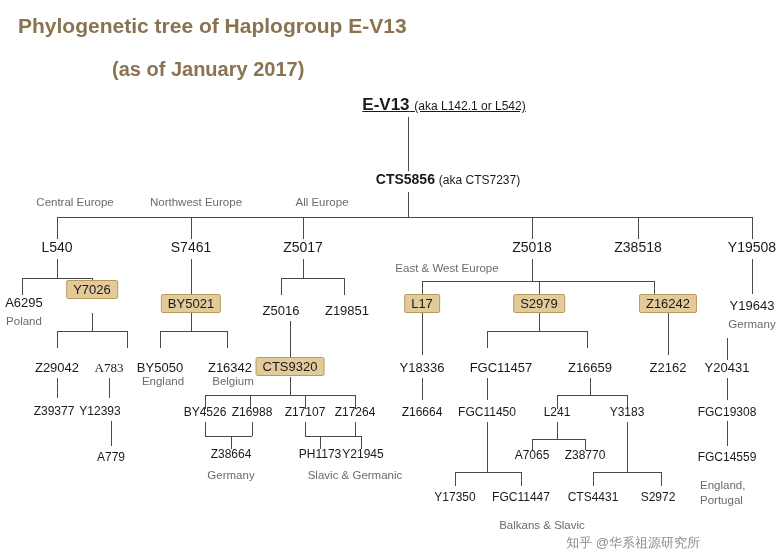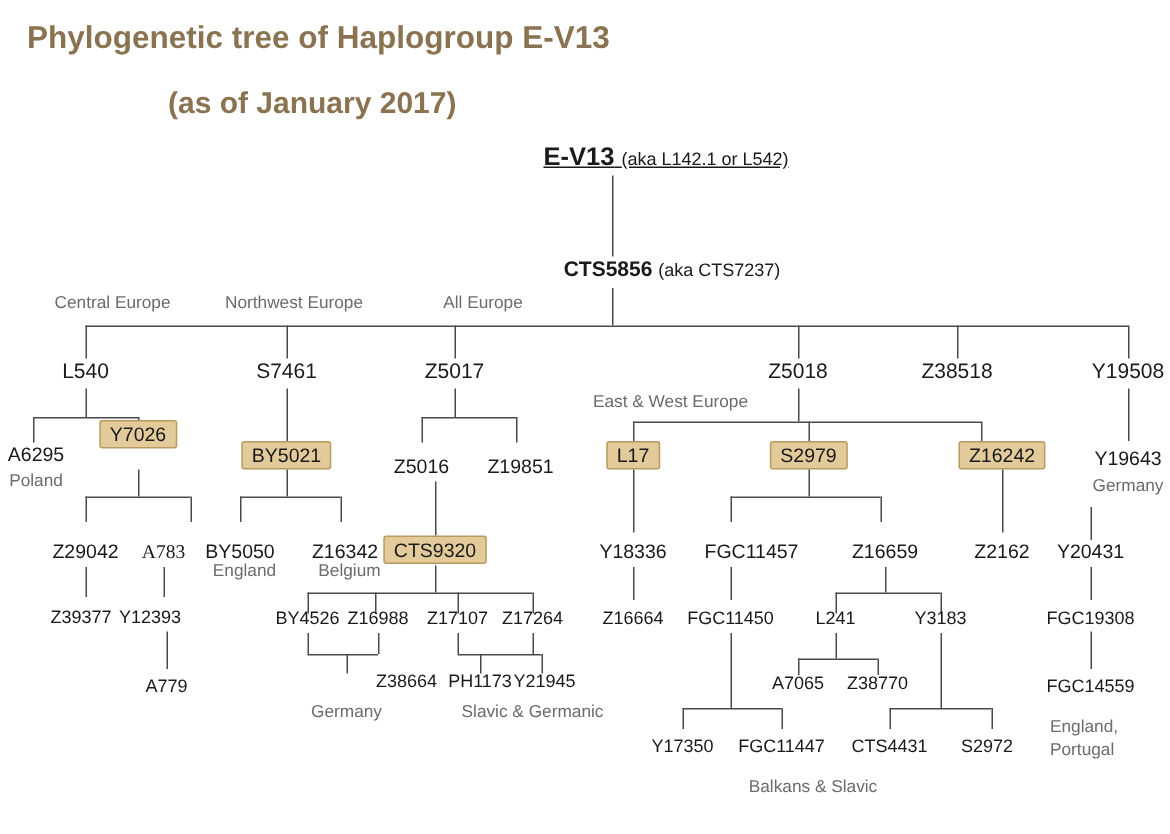--- a/index.html
+++ b/index.html
@@ -181,21 +181,21 @@
 
   <div class="node sm" style="left:205px; top:405px;">BY4526</div>
   <div class="node sm" style="left:252px; top:405px;">Z16988</div>
   <div class="node sm" style="left:305px; top:405px;">Z17107</div>
   <div class="node sm" style="left:355px; top:405px;">Z17264</div>
 
   <div class="ln v" style="left:205px; top:422px; height:14px;"></div>
   <div class="ln v" style="left:252px; top:422px; height:14px;"></div>
   <div class="ln h" style="left:205px; top:436px; width:47px;"></div>
   <div class="ln v" style="left:231px; top:436px; height:13px;"></div>
-  <div class="node sm" style="left:231px; top:447px;margin-left:40px;">Z38664</div>
+  <div class="node sm" style="left:231px; top:447px;">Z38664</div>
   <div class="label" style="left:231px; top:468px;">Germany</div>
 
   <div class="ln v" style="left:305px; top:422px; height:14px;"></div>
   <div class="ln v" style="left:355px; top:422px; height:14px;"></div>
   <div class="ln h" style="left:305px; top:436px; width:56px;"></div>
   <div class="ln v" style="left:320px; top:436px; height:13px;"></div>
   <div class="ln v" style="left:361px; top:436px; height:13px;"></div>
   <div class="node sm" style="left:320px; top:447px;">PH1173</div>
   <div class="node sm" style="left:363px; top:447px;">Y21945</div>
   <div class="label" style="left:355px; top:468px;">Slavic &amp; Germanic</div>
@@ -271,13 +271,14 @@
 
   <div class="ln v" style="left:727px; top:378px; height:22px;"></div>
   <div class="node sm" style="left:727px; top:405px;">FGC19308</div>
 
   <div class="ln v" style="left:727px; top:421px; height:25px;"></div>
   <div class="node sm" style="left:727px; top:450px;">FGC14559</div>
 
   <div class="label left" style="left:700px; top:478px; white-space:pre;">England,
 Portugal</div>
 
+  <div class="credit">知乎 @华系祖源研究所</div>
 </div>
 
 </body></html>

